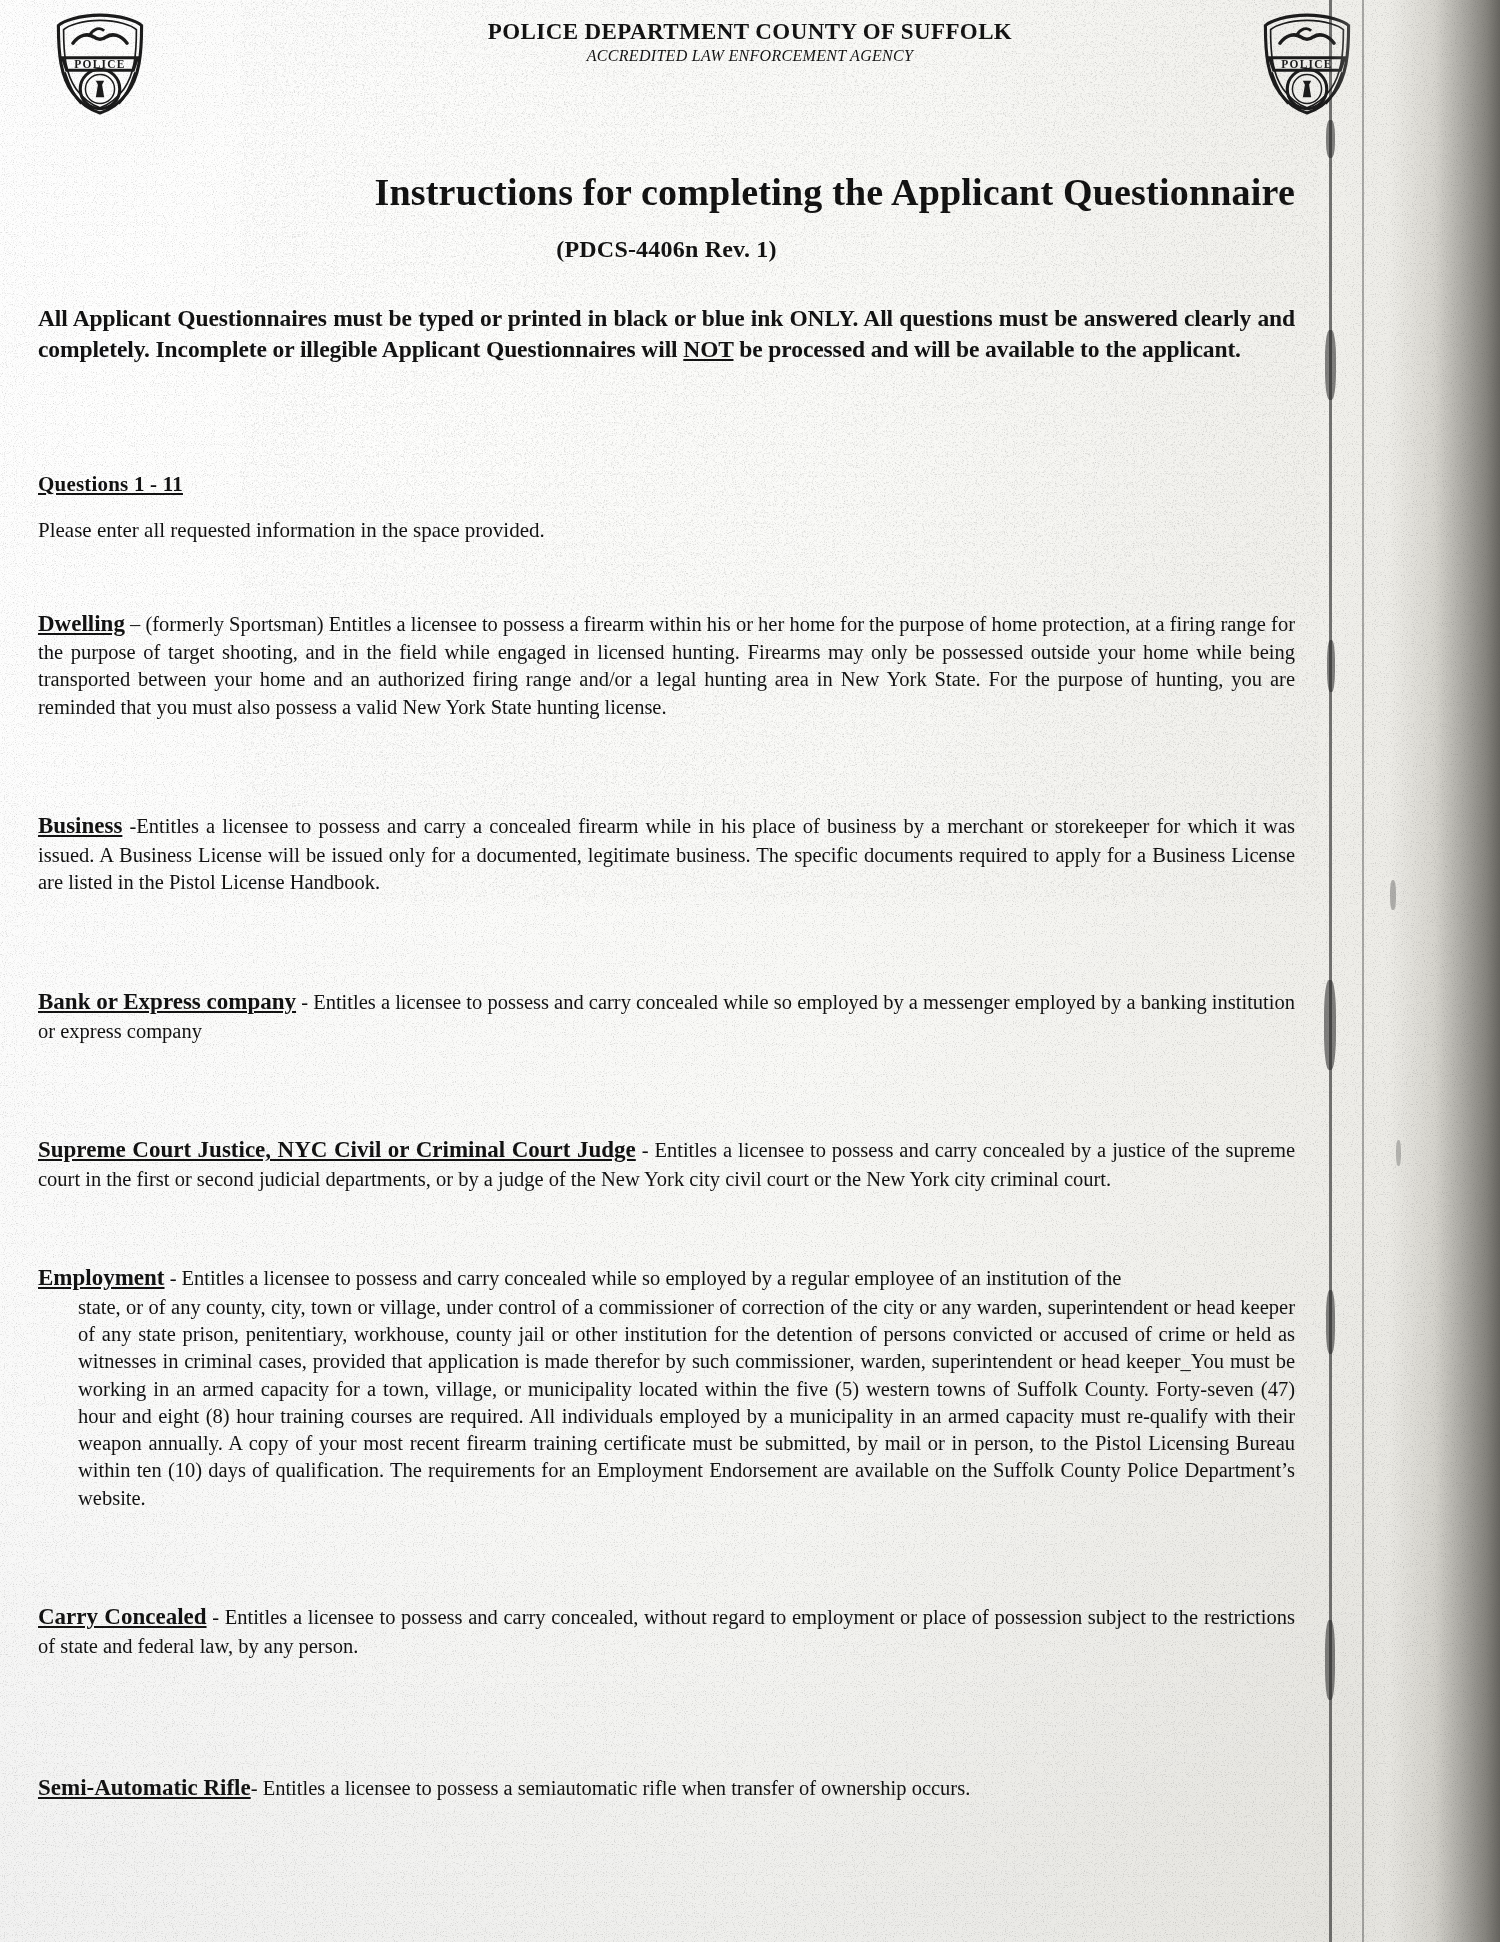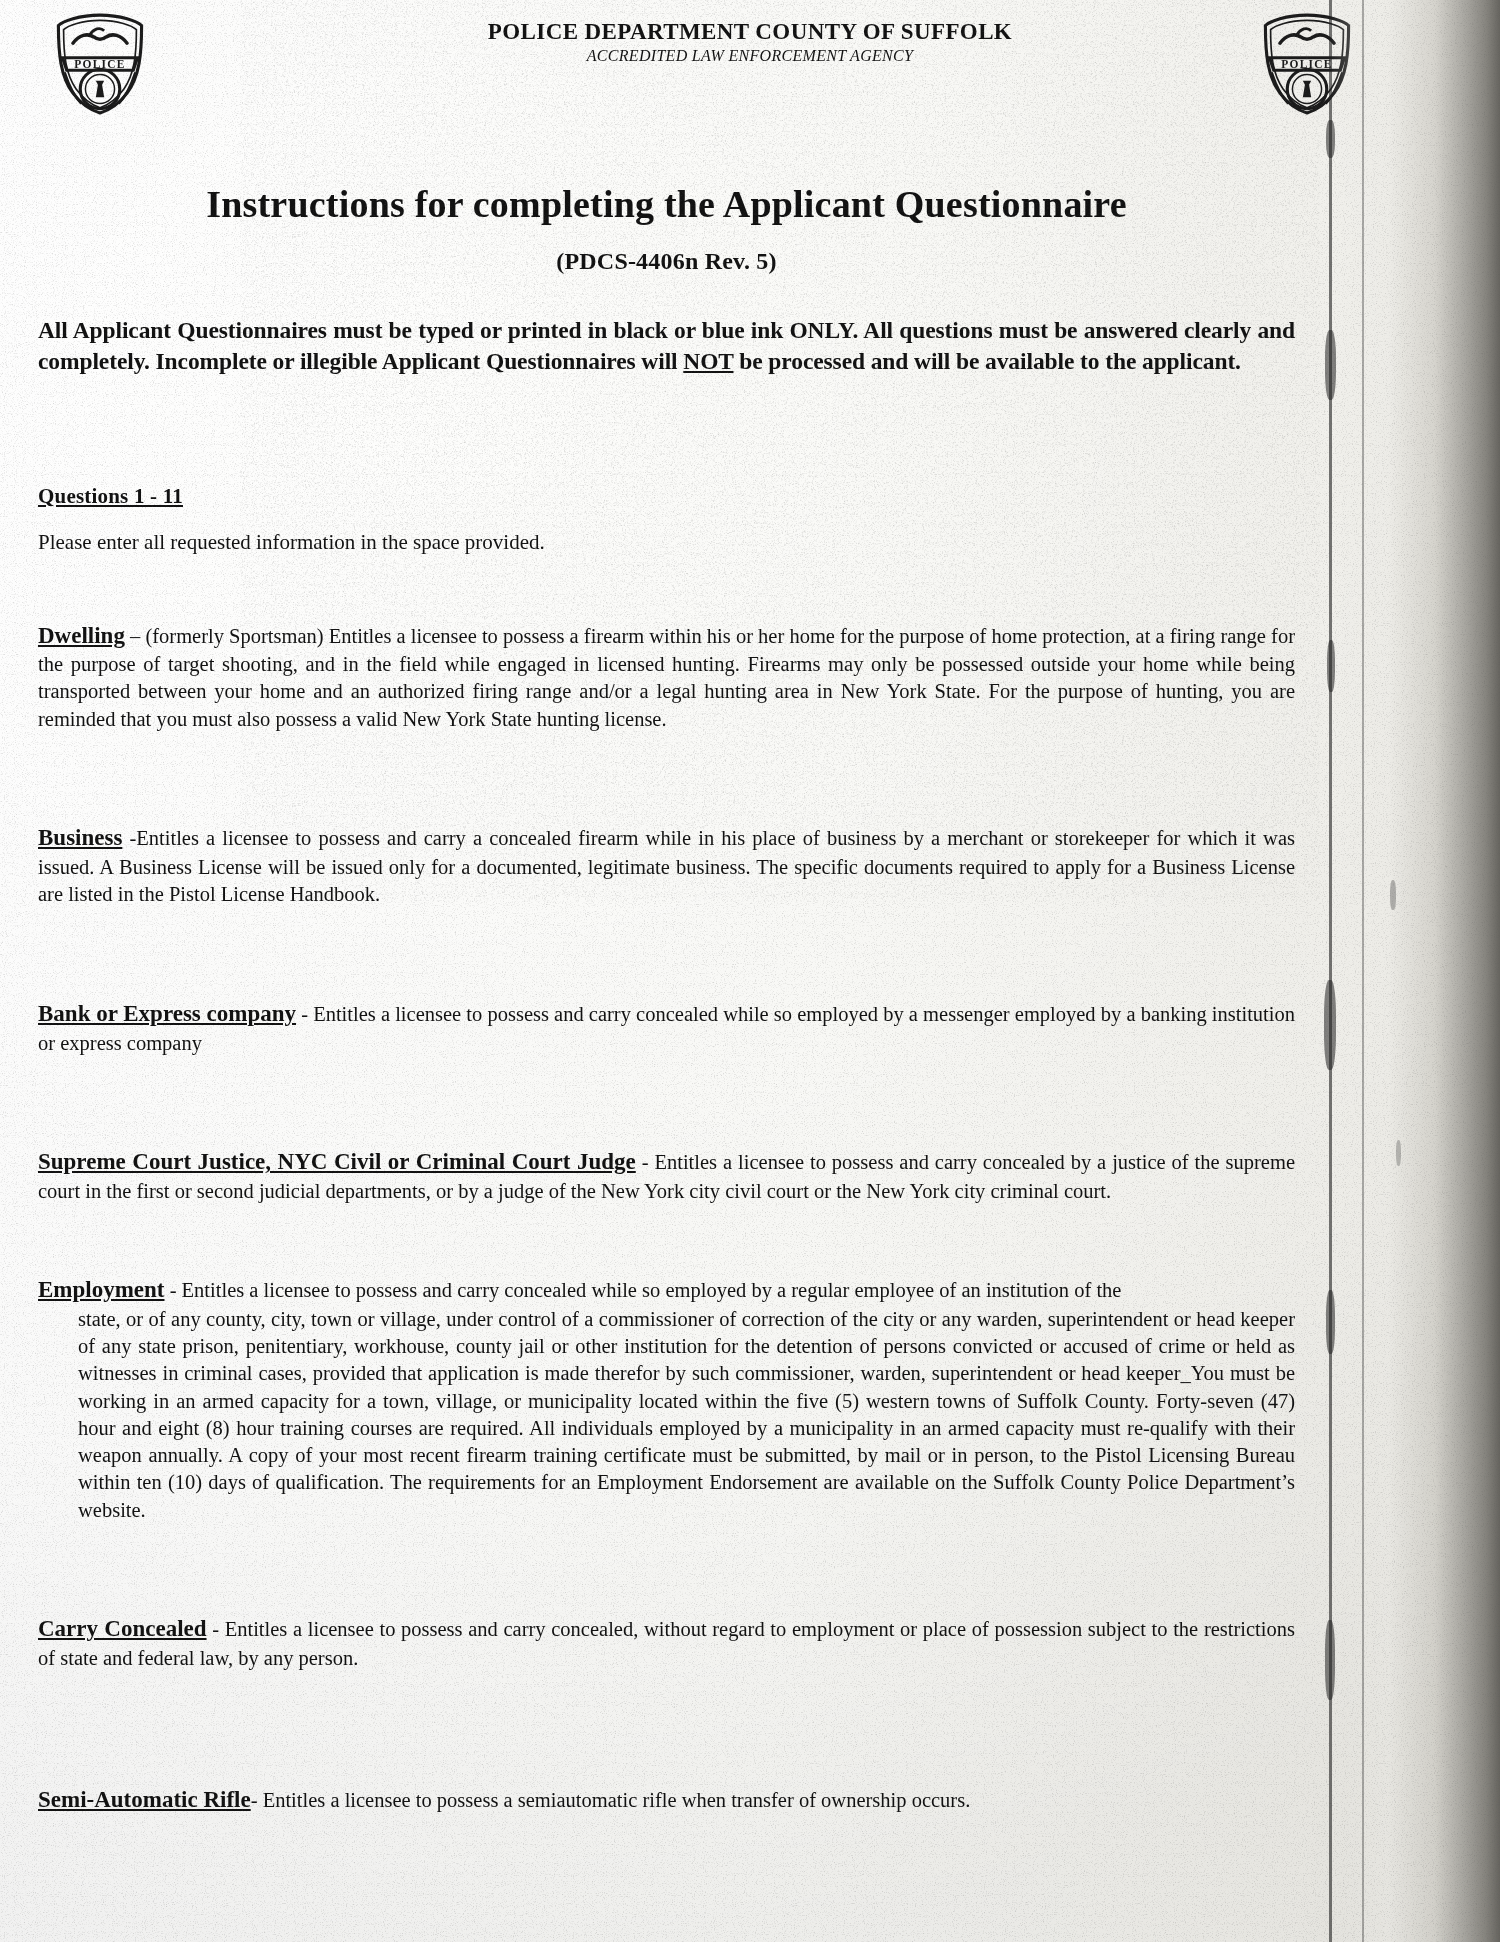--- a/index.html
+++ b/index.html
@@ -103,24 +103,24 @@
   }
 
   
   .doc-body {
     position: relative;
     z-index: 2;
     padding: 0 205px 0 38px;
   }
 
   h1.doc-title {
-    text-align: center;
+    text-align: right;
     font-size: 38px;
     font-weight: bold;
-    margin: 56px 0 0 0;
+    margin: 44px 0 0 0;
     letter-spacing: .2px;
     line-height: 1.1;
   }
   .form-code {
     text-align: center;
     font-size: 24px;
     font-weight: bold;
     margin-top: 22px;
     letter-spacing: .2px;
   }
@@ -228,21 +228,21 @@
     <div class="header-titles">
       <div class="dept-name">POLICE DEPARTMENT COUNTY OF SUFFOLK</div>
       <div class="dept-sub">ACCREDITED LAW ENFORCEMENT AGENCY</div>
     </div>
   </div>
 
   <div class="doc-body">
 
     <h1 class="doc-title">Instructions for completing the Applicant Questionnaire</h1>
 
-    <div class="form-code">(PDCS-4406n Rev. 5)</div>
+    <div class="form-code">(PDCS-4406n Rev. 1)</div>
 
     <p class="intro"><span>All Applicant Questionnaires must be typed or printed in black or blue ink ONLY.  All questions must be answered clearly and completely.  Incomplete or illegible Applicant Questionnaires will </span><u>NOT</u><span> be processed and will be available to the applicant.</span></p>
 
     <div>
       <div class="section-head">Questions 1 - 11</div>
       <div class="section-note">Please enter all requested information in the space provided.</div>
     </div>
 
 
     <div class="license-list">

